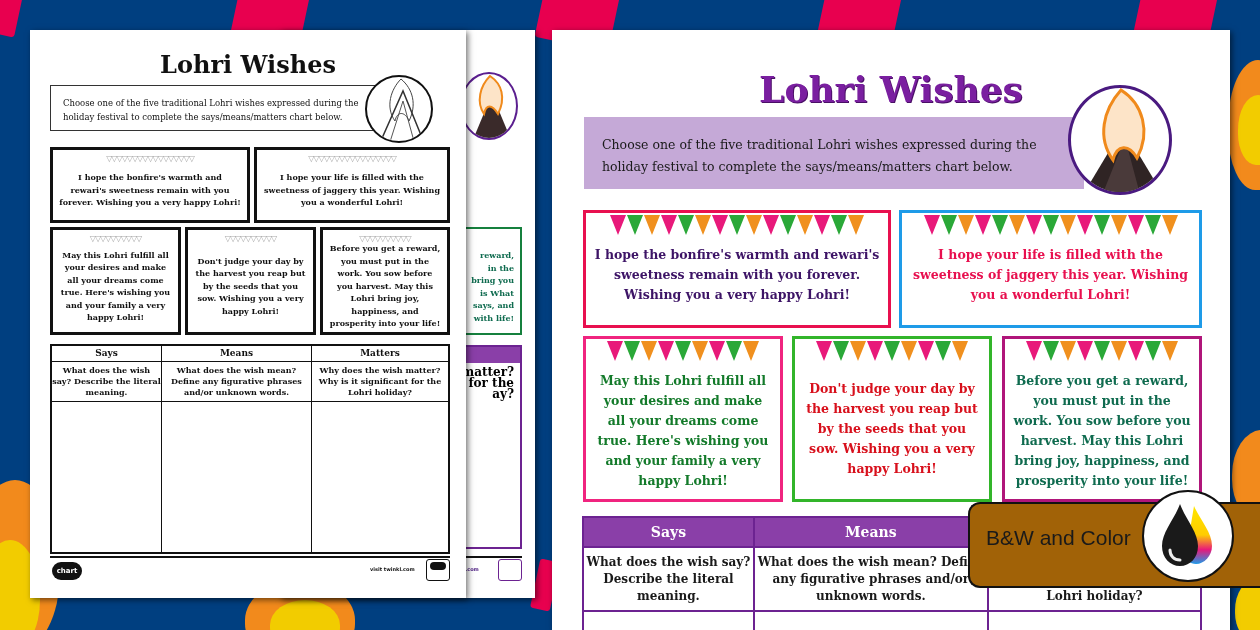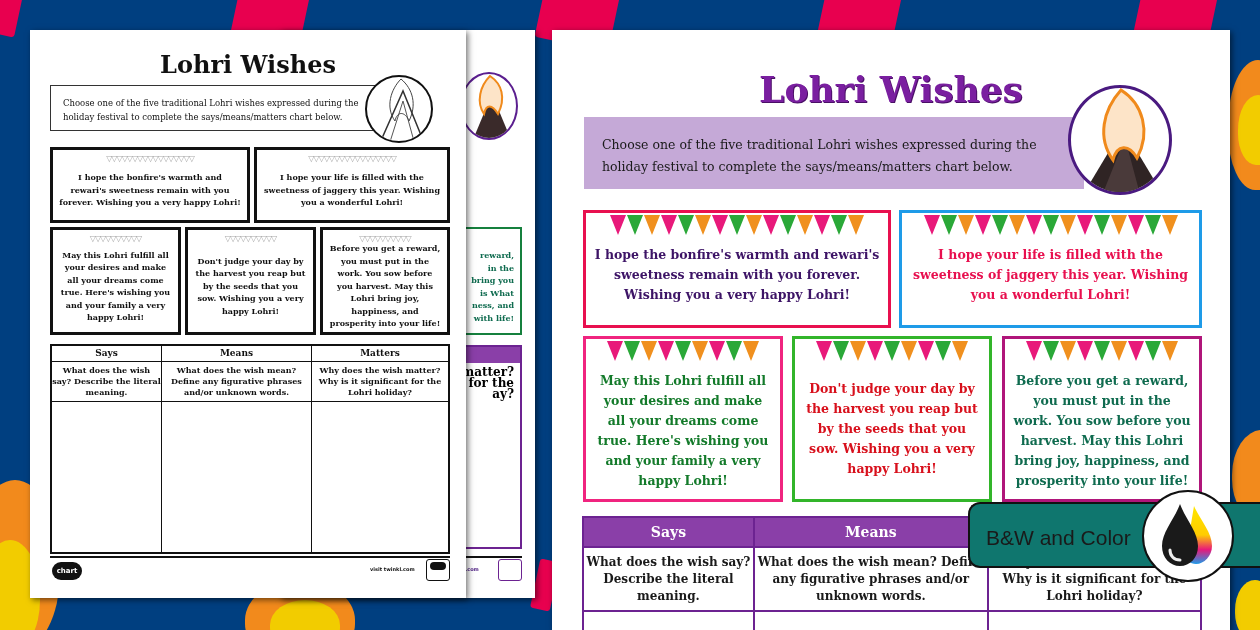--- a/index.html
+++ b/index.html
@@ -96,22 +96,22 @@
   .table-c {
     position: absolute; left: 30px; top: 486px; width: 620px; border-collapse: collapse;
     border: 2px solid #6c2391; font-family: "DejaVu Serif", serif;
   }
   .table-c th { background: #8a3fa8; color: #fff; font-size: 14px; height: 30px; border: 2px solid #6c2391; }
   .table-c td { border: 2px solid #6c2391; text-align: center; font-weight: bold; font-size: 12px; line-height: 17px; height: 64px; color: #1a1a1a; }
   .table-c tr.blank td { height: 40px; }
 
   
   .bw-badge {
-    position: absolute; left: 968px; top: 502px; width: 292px; height: 66px;
-    background: #0f766e; border: 2.5px solid #111; border-radius: 12px 0 0 12px; border-right: none;
+    position: absolute; left: 968px; top: 502px; width: 292px; height: 86px;
+    background: #a16207; border: 2.5px solid #111; border-radius: 12px 0 0 12px; border-right: none;
   }
   .bw-badge-label {
     position: absolute; left: 16px; top: 22px; font-family: "Liberation Sans", sans-serif;
     font-size: 21px; color: #1a1a1a;
   }
   .ink-circle {
     position: absolute; left: 1142px; top: 490px; width: 92px; height: 92px;
     border: 2.5px solid #111; border-radius: 50%; background: #fff;
   }
 </style>
@@ -139,21 +139,21 @@
     <svg width="58" height="68" viewBox="0 0 58 68">
         <path d="M10 68 L30 20 L50 68 Z" fill="#3a2a2a"></path>
         <path d="M28 2 C40 10 44 24 36 40 C30 30 24 30 22 40 C14 28 18 12 28 2 Z" fill="#fde4c8" stroke="#f08a1c" stroke-width="2"></path>
       </svg>
   </div>
   <div class="back-card" style="left:150px;top:197px;width:92px;height:108px;border:2px solid #15803d;color:#0f6b4f;padding-top:20px;">
     <div>reward,</div>
     <div>in the</div>
     <div>bring you</div>
     <div>is What</div>
-    <div>ness, and</div>
+    <div>says, and</div>
     <div>with life!</div>
   </div>
   <div style="position:absolute;left:150px;top:315px;width:92px;height:204px;border:2px solid #6c2391;">
     <div style="height:16px;background:#8a3fa8;"></div>
     <div class="back-card" style="position:static;font-size:12px;line-height:11px;padding-top:4px;">
       <div>h matter?</div>
       <div>unt for the</div>
       <div>ay?</div>
     </div>
   </div>

